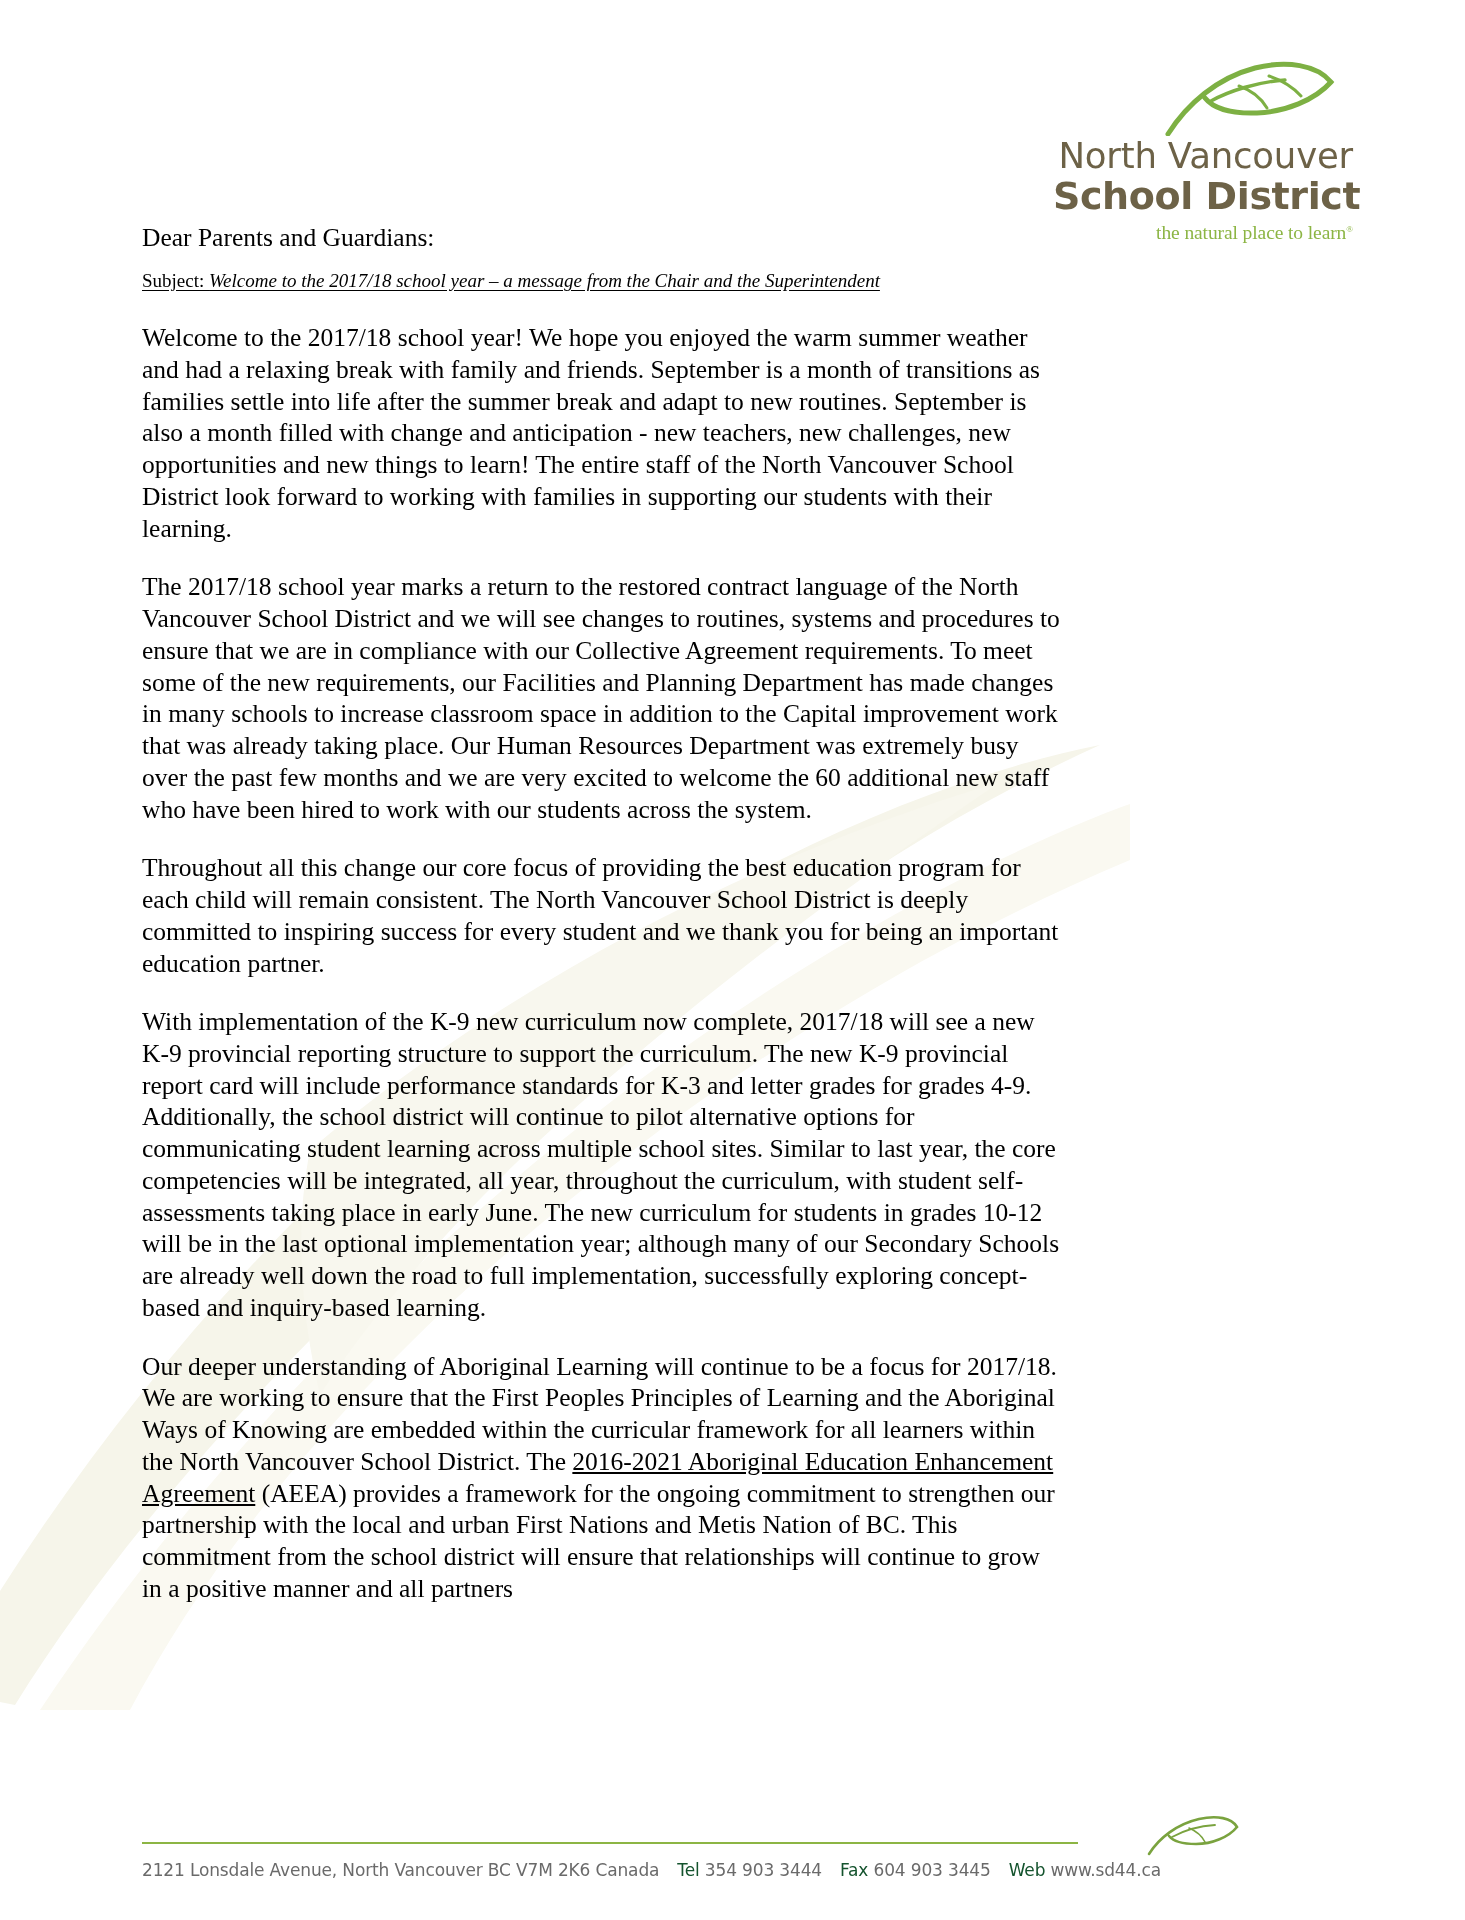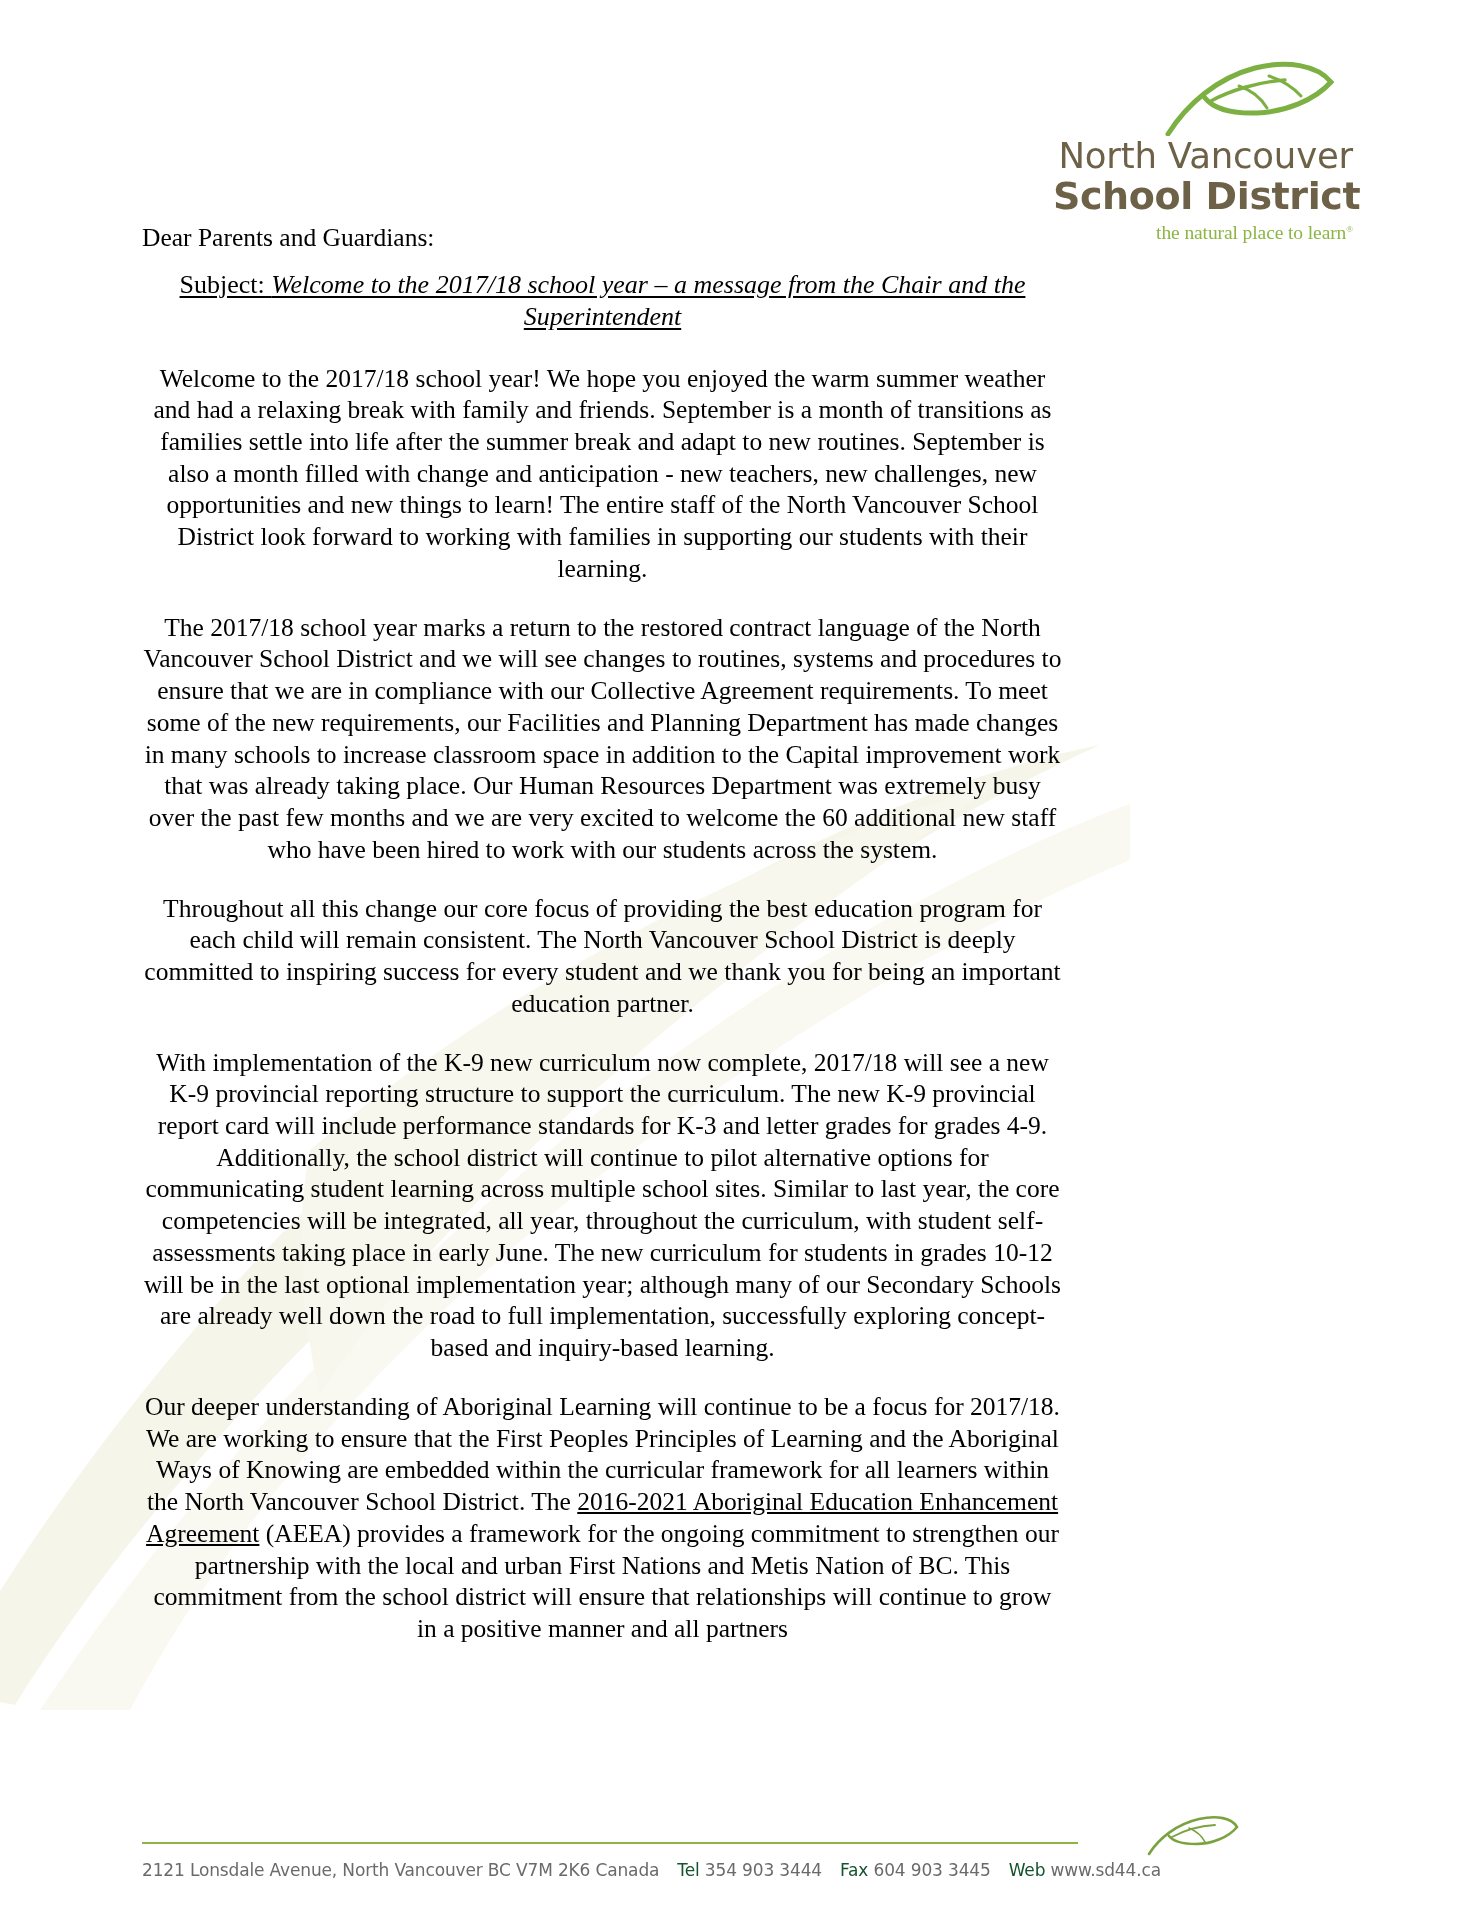--- a/index.html
+++ b/index.html
@@ -90,38 +90,37 @@
     font-size: 25.5px;
     line-height: 1.22;
     margin-bottom: 62px;
   }
   .salutation {
     font-size: 25.5px;
     line-height: 1.22;
     margin-bottom: 16px;
   }
   .subject {
-    font-size: 26px;
+    font-size: 19px;
     line-height: 1.22;
     margin-bottom: 30px;
     text-decoration: underline;
     text-underline-offset: 3px;
-    text-align: center;
   }
   .subject .subject-label {
     font-style: normal;
   }
   .subject .subject-title {
     font-style: italic;
   }
   p.body-para {
     font-size: 25.5px;
     line-height: 1.245;
     margin: 0 0 27px 0;
-    text-align: center;
+    text-align: left;
   }
   p.body-para:last-child {
     margin-bottom: 0;
   }
   .inline-link {
     text-decoration: underline;
     text-underline-offset: 2px;
   }
 
   

